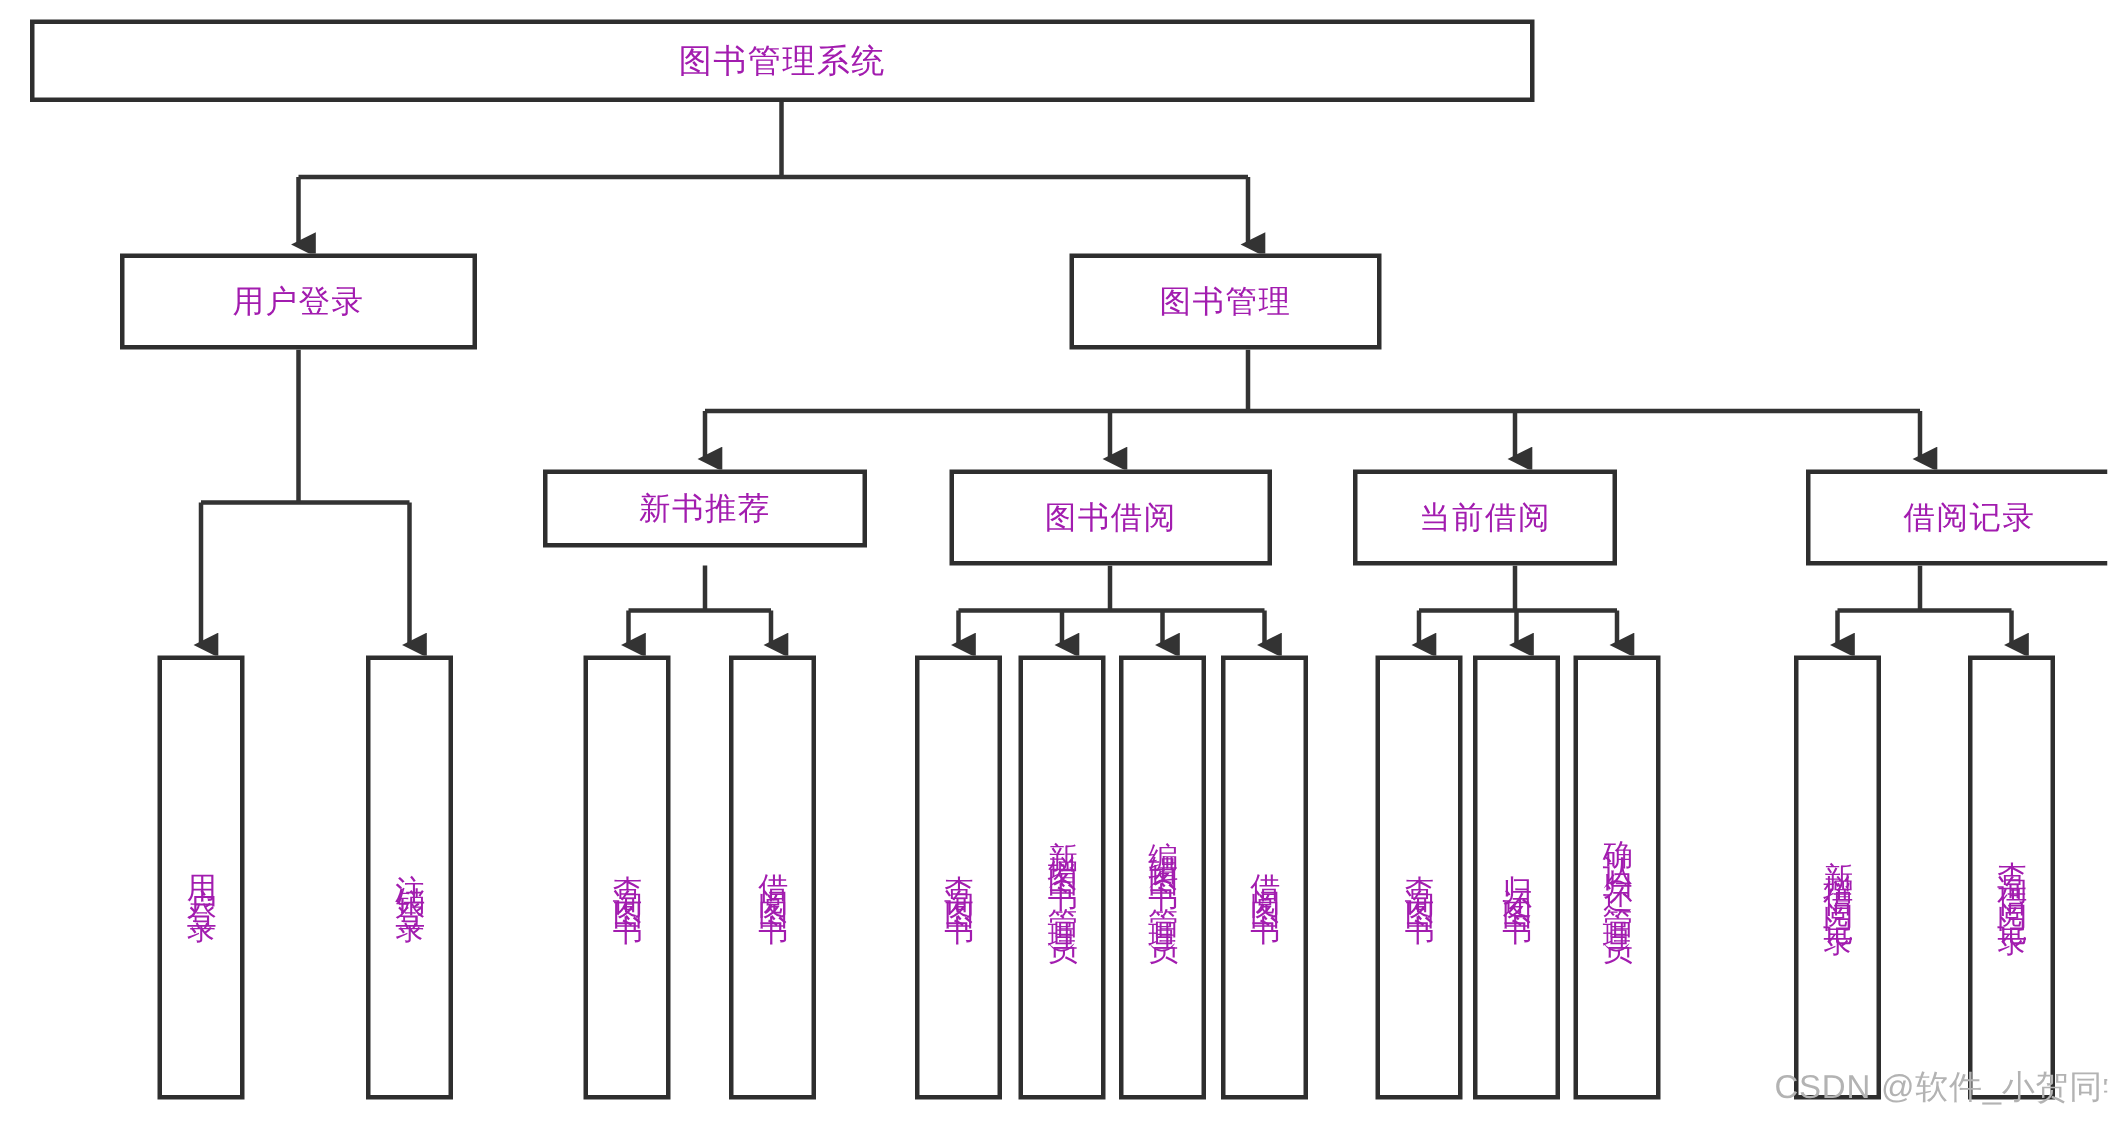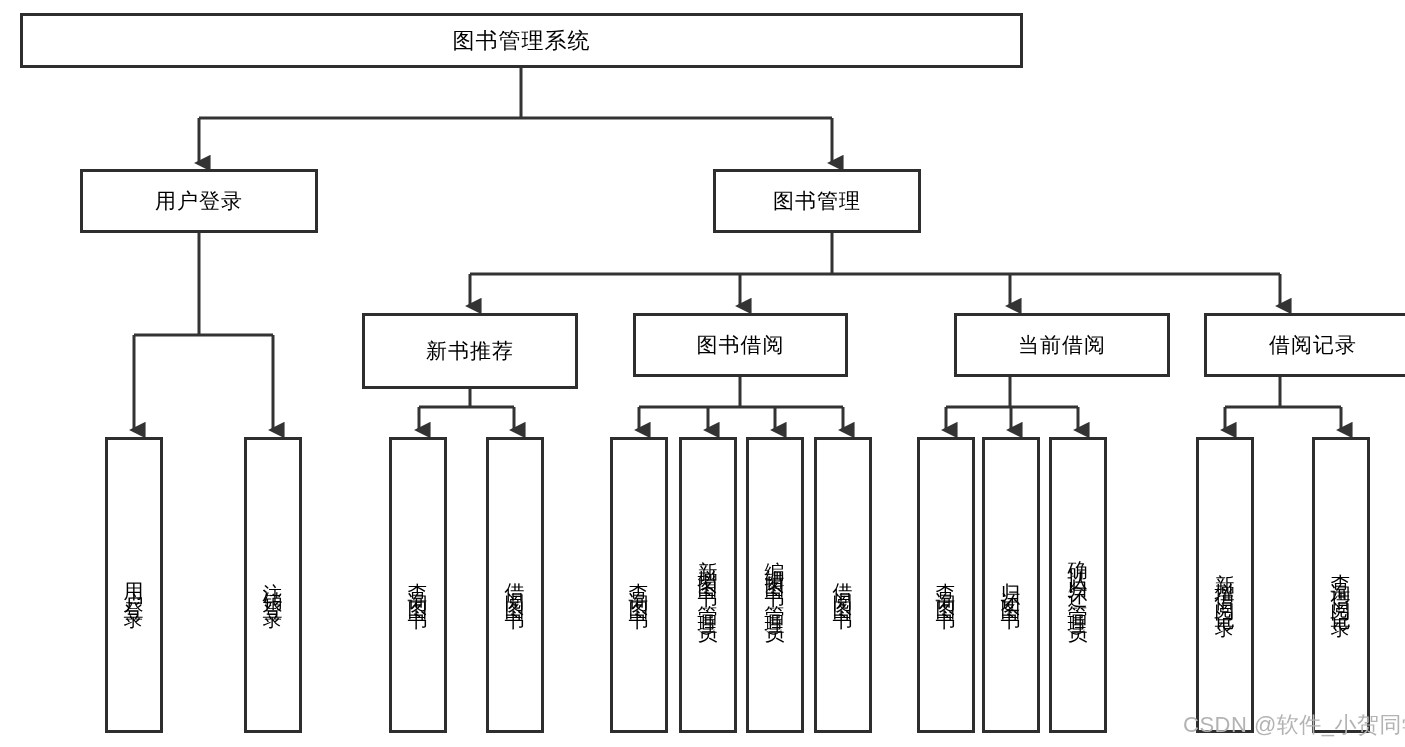--- a/index.html
+++ b/index.html
@@ -4,21 +4,21 @@
 <style>
   html,body { margin:0; padding:0; background:#ffffff; }
   .canvas {
     position:relative; width:1405px; height:747px; background:#ffffff;
     font-family:"Liberation Sans", sans-serif; overflow:hidden;
   }
   .connectors { position:absolute; left:0; top:0; z-index:1; }
   .ln { stroke:#333333; stroke-width:3; fill:none; }
   .node {
     position:absolute; box-sizing:border-box; background:#ffffff;
-    border:3px solid #2e2e2e; color:#000000;
+    border:3px solid #2e2e2e; color:#a21caf;
     display:flex; align-items:center; justify-content:center;
     z-index:2; text-align:center;
   }
   .h-node { font-size:21px; letter-spacing:1px; }
   .root-node { font-size:22px; }
   .leaf {
     top:437px; width:58px; height:296px;
     writing-mode:vertical-rl; text-orientation:mixed;
     font-size:20px; line-height:1; letter-spacing:9px;
   }
@@ -75,27 +75,27 @@
     <span>图书管理系统</span>
   </div>
 
   <div class="node h-node" style="left:80px;top:169px;width:238px;height:64px">
     <span>用户登录</span>
   </div>
   <div class="node h-node" style="left:713px;top:169px;width:208px;height:64px">
     <span>图书管理</span>
   </div>
 
-  <div class="node h-node" style="left:362px;top:313px;width:216px;height:76px">
+  <div class="node h-node" style="left:362px;top:313px;width:216px;height:52px">
     <span>新书推荐</span>
   </div>
   <div class="node h-node" style="left:633px;top:313px;width:215px;height:64px">
     <span>图书借阅</span>
   </div>
-  <div class="node h-node" style="left:954px;top:313px;width:216px;height:64px">
+  <div class="node h-node" style="left:902px;top:313px;width:176px;height:64px">
     <span>当前借阅</span>
   </div>
   <div class="node h-node" style="left:1204px;top:313px;width:218px;height:64px">
     <span>借阅记录</span>
   </div>
 
   <div class="node leaf" style="left:105px">
     <span>用户登录</span>
   </div>
   <div class="node leaf" style="left:244px">

